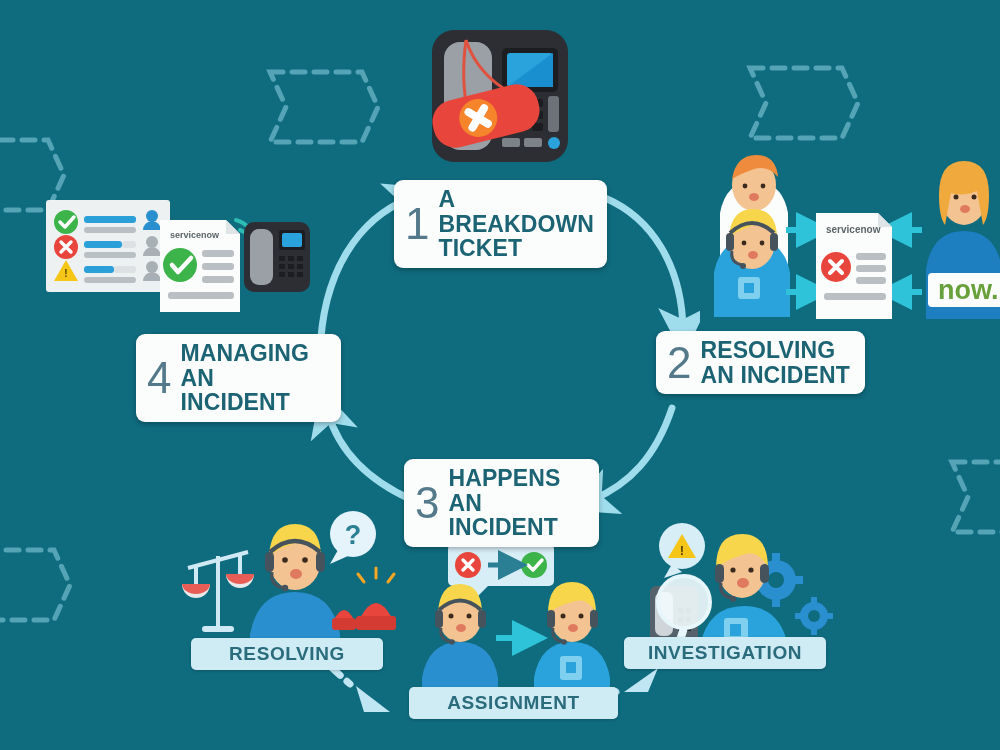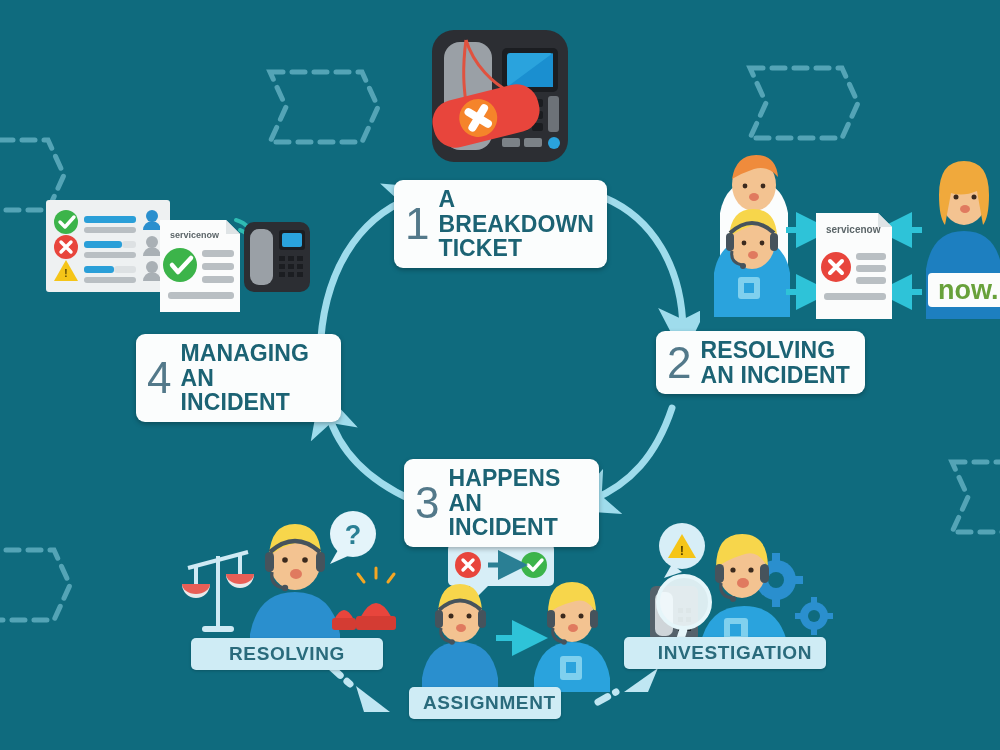--- a/index.html
+++ b/index.html
@@ -479,16 +479,16 @@
 
   <div class="step-box" style="left:136px; top:334px; width:205px;">
     <span class="step-num">4</span>
     <span class="step-text">
       <span>MANAGING</span><br>
       <span>AN INCIDENT</span>
     </span>
   </div>
 
   <div class="sub-label" style="left:191px; top:638px; width:192px;">RESOLVING</div>
-  <div class="sub-label" style="left:409px; top:687px; width:152px;">ASSIGNMENT</div>
-  <div class="sub-label" style="left:624px; top:637px; width:202px;text-align:right;">INVESTIGATION</div>
+  <div class="sub-label" style="left:409px; top:687px; width:209px;">ASSIGNMENT</div>
+  <div class="sub-label" style="left:624px; top:637px; width:202px;">INVESTIGATION</div>
 
 </div>
 
 </body></html>

